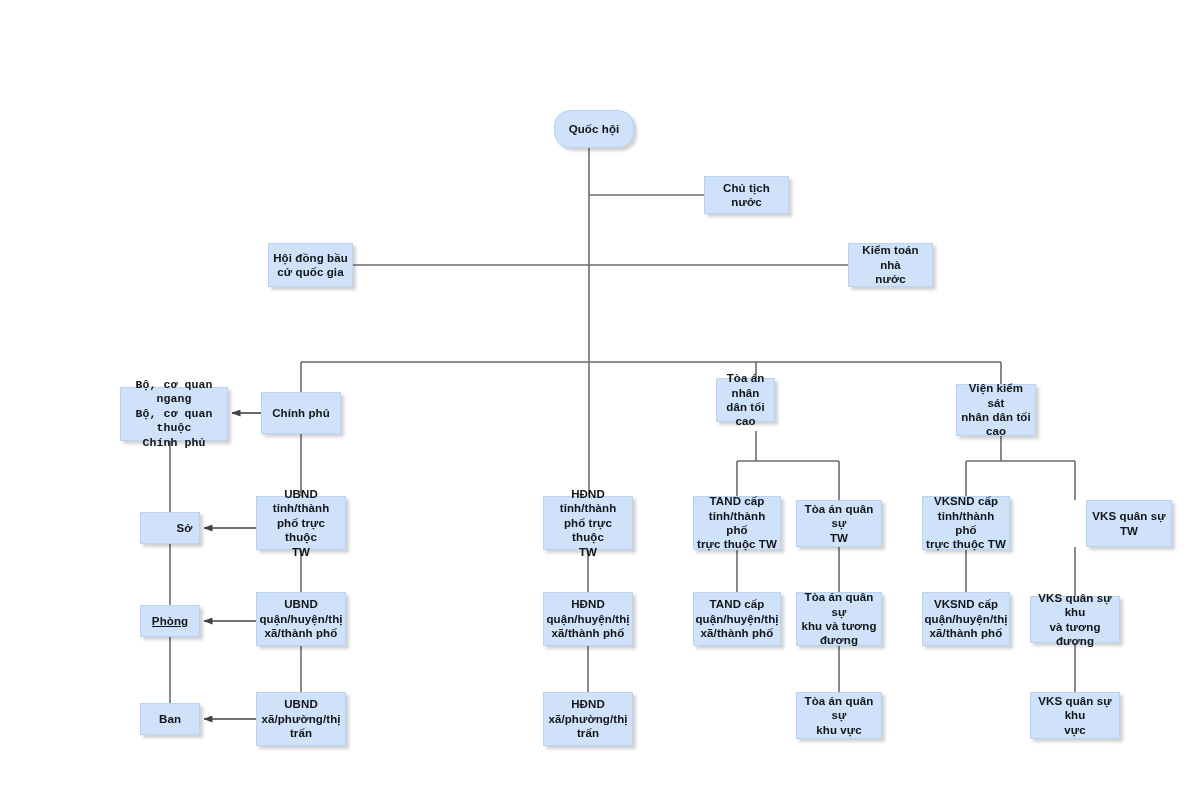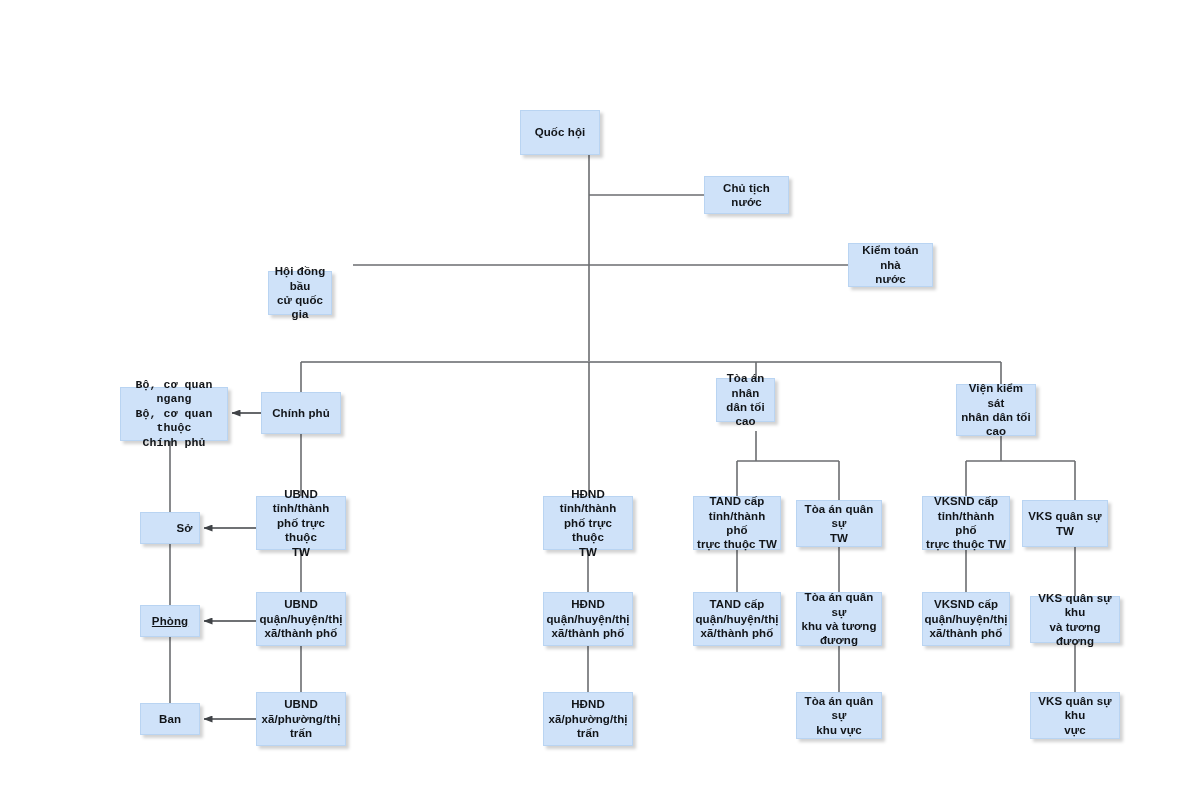--- a/index.html
+++ b/index.html
@@ -116,23 +116,23 @@
       <path d="M1001,436 L1001,461"></path>
       <path d="M966,461 L1075,461"></path>
       <path d="M966,461 L966,496"></path>
       <path d="M1075,461 L1075,500"></path>
       <path d="M966,550 L966,592"></path>
       <path d="M1075,547 L1075,596"></path>
       <path d="M1075,643 L1075,692"></path>
     </g>
   </svg>
 
-  <div class="node" style="left: 520px; top: 110px; width: 80px; height: 45px;">Quốc hội</div>
+  <div class="node" style="left: 554px; top: 110px; width: 80px; height: 38px; border-radius: 16px;">Quốc hội</div>
   <div class="node" style="left: 704px; top: 176px; width: 85px; height: 38px;">Chủ tịch nước</div>
-  <div class="node" style="left: 268px; top: 243px; width: 64px; height: 44px; margin-top: 28px;">Hội đồng bầu
+  <div class="node" style="left: 268px; top: 243px; width: 85px; height: 44px;">Hội đồng bầu
 cử quốc gia</div>
   <div class="node" style="left: 848px; top: 243px; width: 85px; height: 44px;">Kiểm toán nhà
 nước</div>
   <div class="node" style="left: 120px; top: 387px; width: 108px; height: 54px; font-family: Liberation Mono, monospace;">Bộ, cơ quan ngang
 Bộ, cơ quan thuộc
 Chính phủ</div>
   <div class="node" style="left: 261px; top: 392px; width: 80px; height: 42px;">Chính phủ</div>
   <div class="node" style="left: 716px; top: 378px; width: 59px; height: 44px;">Tòa án nhân
 dân tối cao</div>
   <div class="node" style="left: 956px; top: 384px; width: 80px; height: 52px;">Viện kiểm sát
@@ -146,21 +146,21 @@
 phố trực thuộc
 TW</div>
   <div class="node" style="left: 693px; top: 496px; width: 88px; height: 54px;">TAND cấp
 tỉnh/thành phố
 trực thuộc TW</div>
   <div class="node" style="left: 796px; top: 500px; width: 86px; height: 47px;">Tòa án quân sự
 TW</div>
   <div class="node" style="left: 922px; top: 496px; width: 88px; height: 54px;">VKSND cấp
 tỉnh/thành phố
 trực thuộc TW</div>
-  <div class="node" style="left: 1022px; top: 500px; width: 86px; height: 47px;">VKS quân sự TW</div>
+  <div class="node" style="left: 1086px; top: 500px; width: 86px; height: 47px;">VKS quân sự TW</div>
   <div class="node" style="left: 140px; top: 605px; width: 60px; height: 32px; text-decoration: underline;">Phòng</div>
   <div class="node" style="left: 256px; top: 592px; width: 90px; height: 54px;">UBND
 quận/huyện/thị
 xã/thành phố</div>
   <div class="node" style="left: 543px; top: 592px; width: 90px; height: 54px;">HĐND
 quận/huyện/thị
 xã/thành phố</div>
   <div class="node" style="left: 693px; top: 592px; width: 88px; height: 54px;">TAND cấp
 quận/huyện/thị
 xã/thành phố</div>

